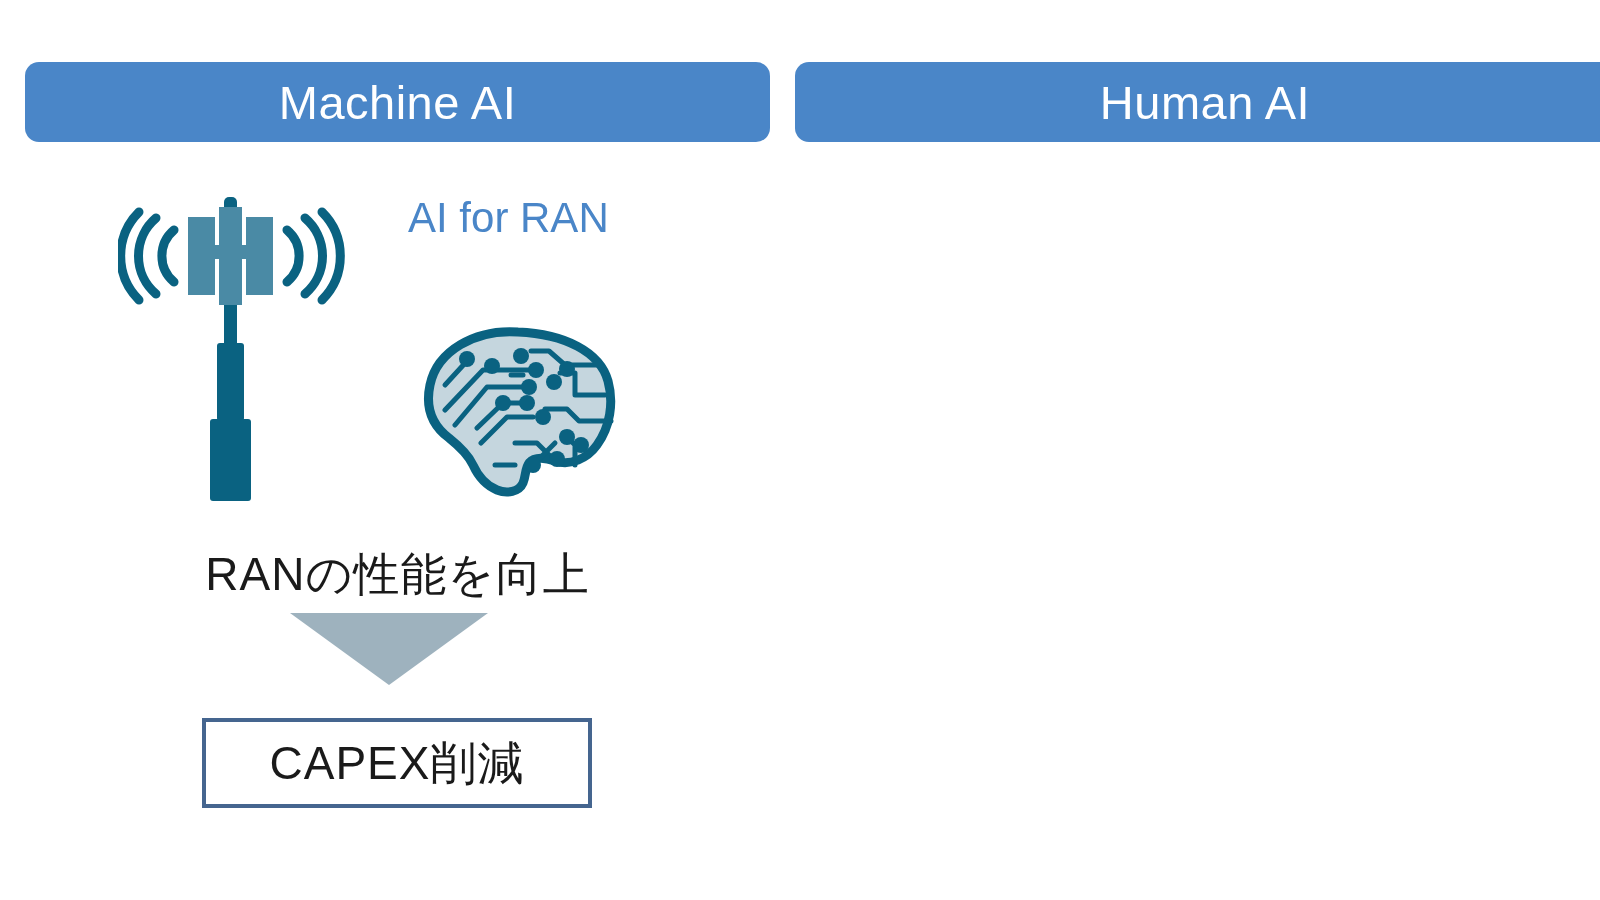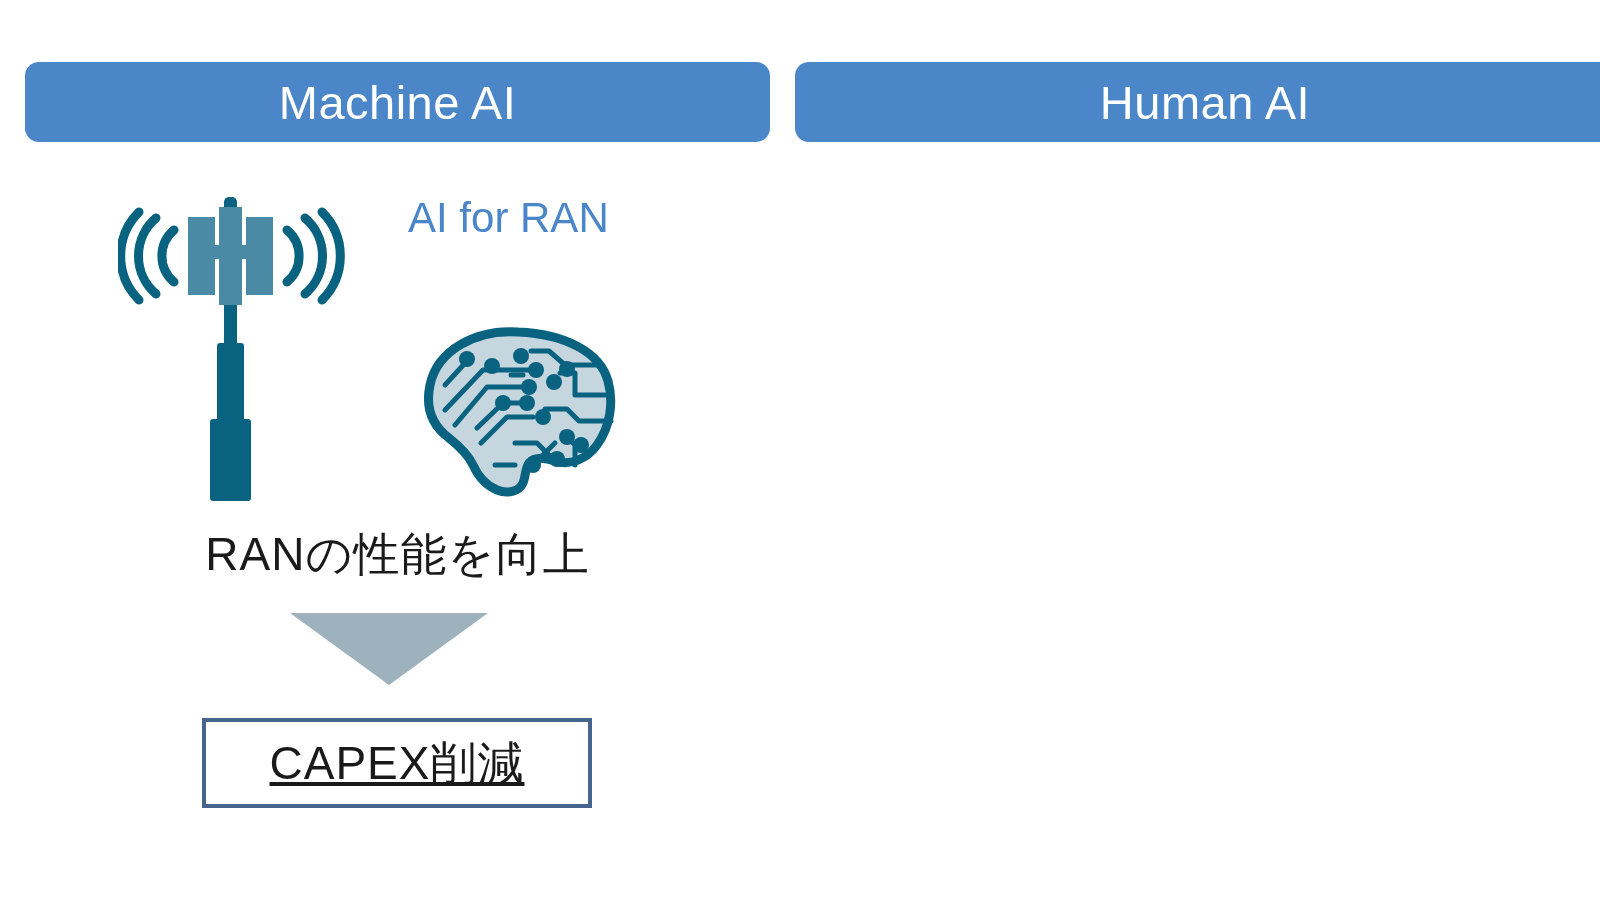--- a/index.html
+++ b/index.html
@@ -54,21 +54,21 @@
   .sublabel-left  { left: 408px; top: 197px; }
 
   
   .art { position: absolute; }
   .art-tower  { left: 118px; top: 185px; }
   .art-brain  { left: 415px; top: 325px; }
 
   
   .caption {
     position: absolute;
-    top: 527px;
+    top: 547px;
     width: 100%;
     text-align: center;
     font-size: 46px;
     color: #1a1a1a;
     letter-spacing: 1px;
     line-height: 1.2;
     white-space: nowrap;
   }
   .caption-left  { left: 0; width: 795px; }
   .caption-right { left: 795px; width: 805px; }
@@ -97,21 +97,20 @@
     justify-content: center;
     box-sizing: border-box;
   }
   .result-box-left  { left: 202px;  width: 390px; }
   .result-label {
     font-size: 46px;
     color: #1a1a1a;
     letter-spacing: 1px;
     white-space: nowrap;
     line-height: 1;
-    text-decoration: underline;
   }
 </style>
 </head>
 <body>
 
 <div class="banner banner-left">
   <span class="banner-label">Machine AI</span>
 </div>
 <div class="banner banner-right">
   <span class="banner-label">Human AI</span>

